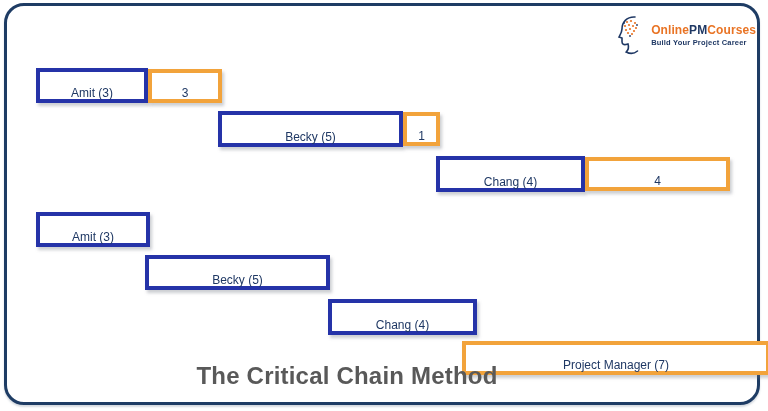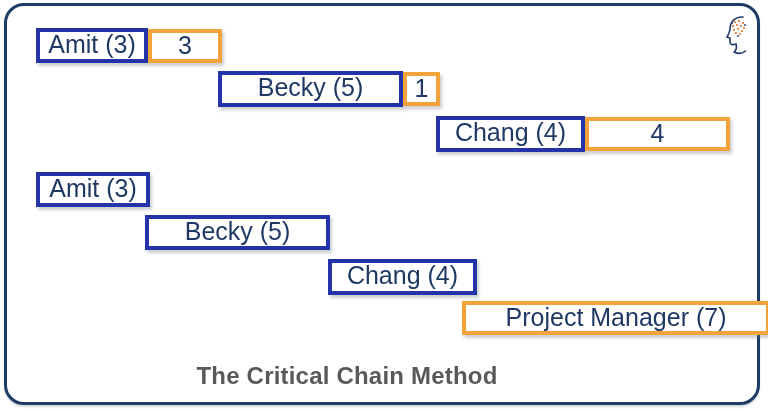--- a/index.html
+++ b/index.html
@@ -17,26 +17,27 @@
     border:3px solid #1E3C64;
     border-radius:20px;
     box-sizing:border-box;
     box-shadow:0 2px 2px rgba(160,170,185,0.45);
     background:#ffffff;
   }
   .gantt-layer{position:absolute;left:0;top:0;width:768px;height:411px;}
   .box{
     position:absolute;
     box-sizing:border-box;
-    display:flex;align-items:flex-start;justify-content:center;
+    display:flex;align-items:flex-end;justify-content:center;
     background:#ffffff;
     color:#1F3864;
-    font-size:25px;
+    font-size:12px;
     line-height:1;
     box-shadow:2px 3px 3px rgba(110,115,125,0.35);
+    margin-top:40px;
   }
   .box.task{border:4px solid #2533A8;}
   .box.buffer{border:4px solid #F2A33B;}
   .title{
     position:absolute;
     left:0;top:362px;width:694px;
     text-align:center;
     font-size:24px;
     font-weight:bold;
     color:#595959;
@@ -112,16 +113,20 @@
           <circle cx="20" cy="18" r="1.1"></circle>
         <circle cx="14" cy="20" r="1.1"></circle>
           <circle cx="18" cy="21" r="1.1"></circle>
       </g>
       <g fill="#1F3864">
         <circle cx="23" cy="12" r="0.9"></circle>
           <circle cx="10" cy="10" r="0.9"></circle>
         <circle cx="16" cy="23" r="0.9"></circle>
       </g>
     </svg>
+    <div class="logo-text">
+      <div class="brand"><span class="orange">Online</span><span class="navy">PM</span><span class="orange">Courses</span></div>
+      <div class="tagline">Build Your Project Career</div>
+    </div>
   </div>
 
   <div class="title">The Critical Chain Method</div>
 </div>
 
 </body></html>

